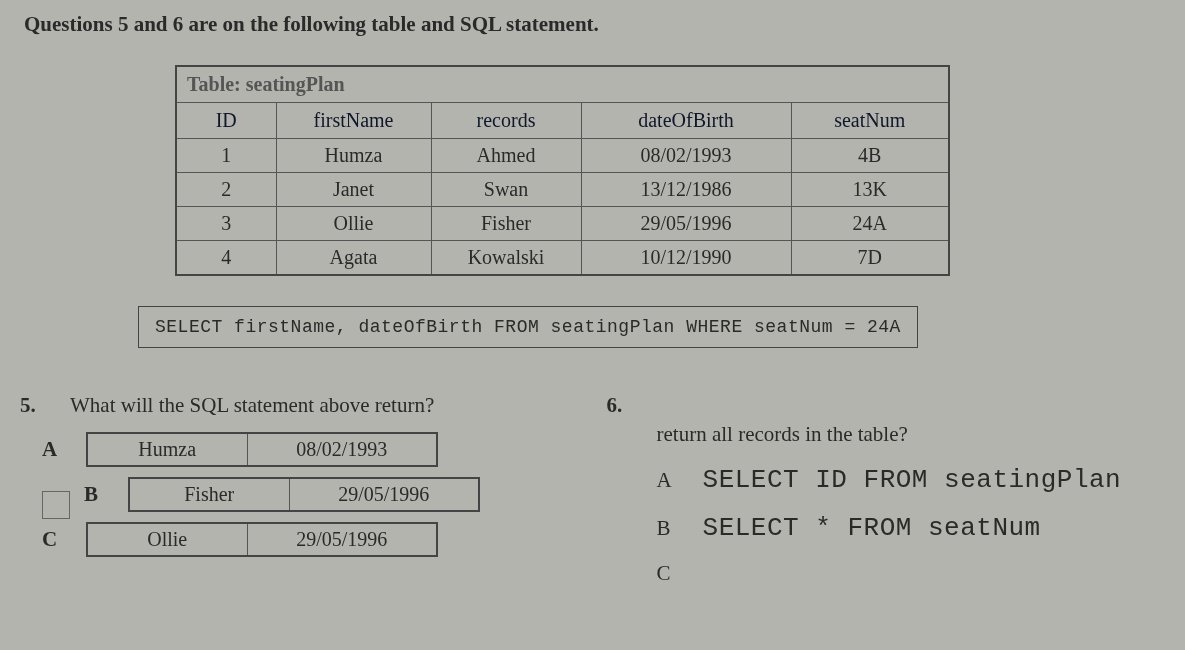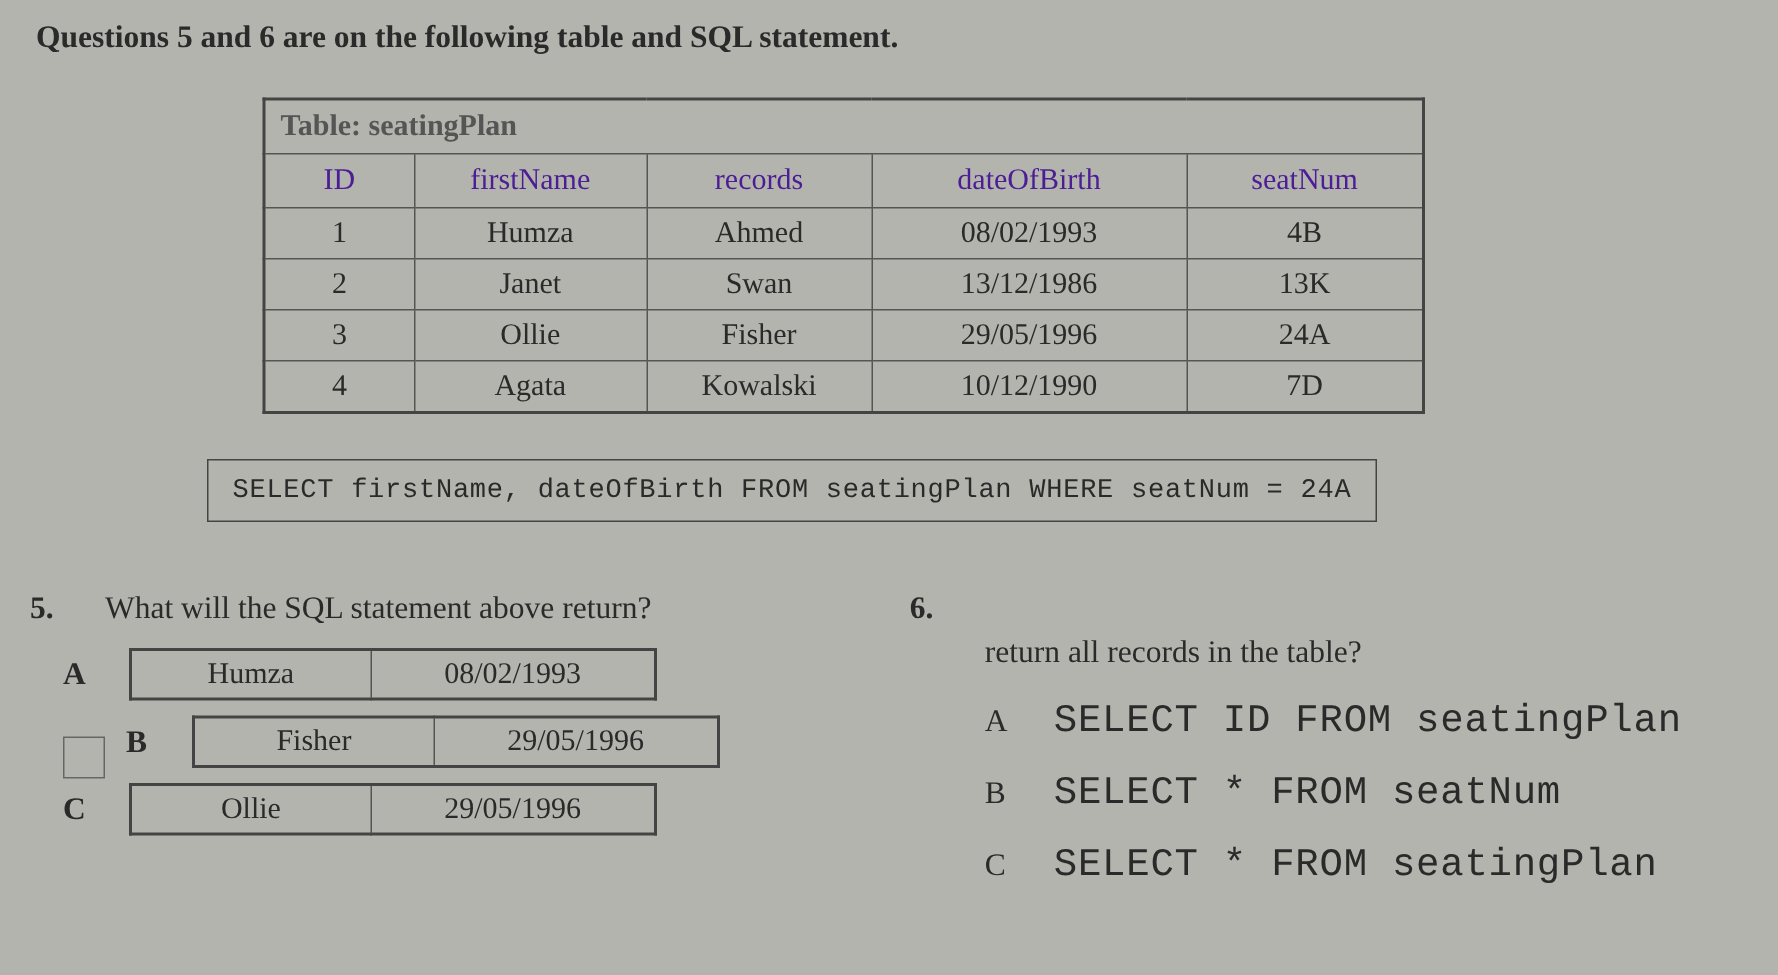--- a/index.html
+++ b/index.html
@@ -40,21 +40,21 @@
       color: #555;
       font-weight: bold;
     }
     .main-table th {
       padding: 6px 10px;
       font-size: 20px;
       font-weight: normal;
       background: #b4b4ae;
       border: 1.5px solid #555;
       text-align: center;
-      color: #4c1d95;
+      color: #0f172a;
     }
     .main-table td {
       padding: 5px 10px;
       font-size: 20px;
       border: 1.5px solid #555;
       text-align: center;
     }
     .col-id { width: 100px; }
     .col-fn { width: 155px; }
     .col-ln { width: 150px; }
@@ -259,21 +259,20 @@
       <div class="q6-opt-row">
         <div class="q6-letter">A</div>
         <div class="mono">SELECT ID FROM seatingPlan</div>
       </div>
       <div class="q6-opt-row">
         <div class="q6-letter">B</div>
         <div class="mono">SELECT * FROM seatNum</div>
       </div>
       <div class="q6-opt-row">
         <div class="q6-letter">C</div>
-        <div class="mono">SELECT * FROM seatingPlan</div>
       </div>
     </div>
   </div>
 
 </div>
 
 
 
 
 </body></html>

